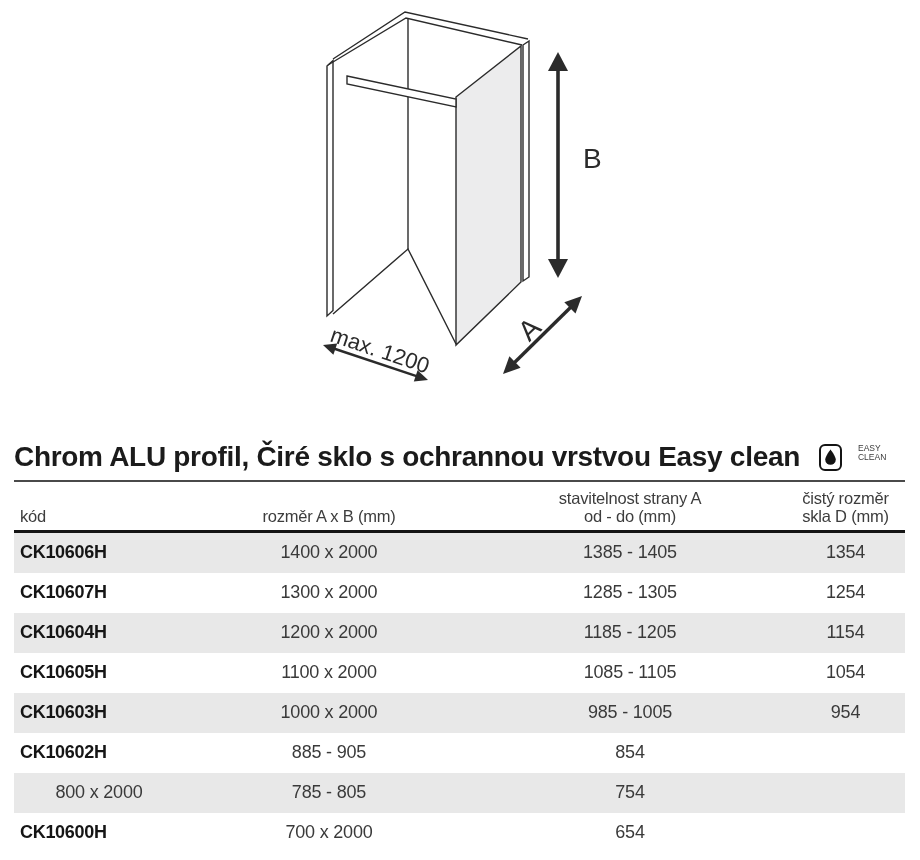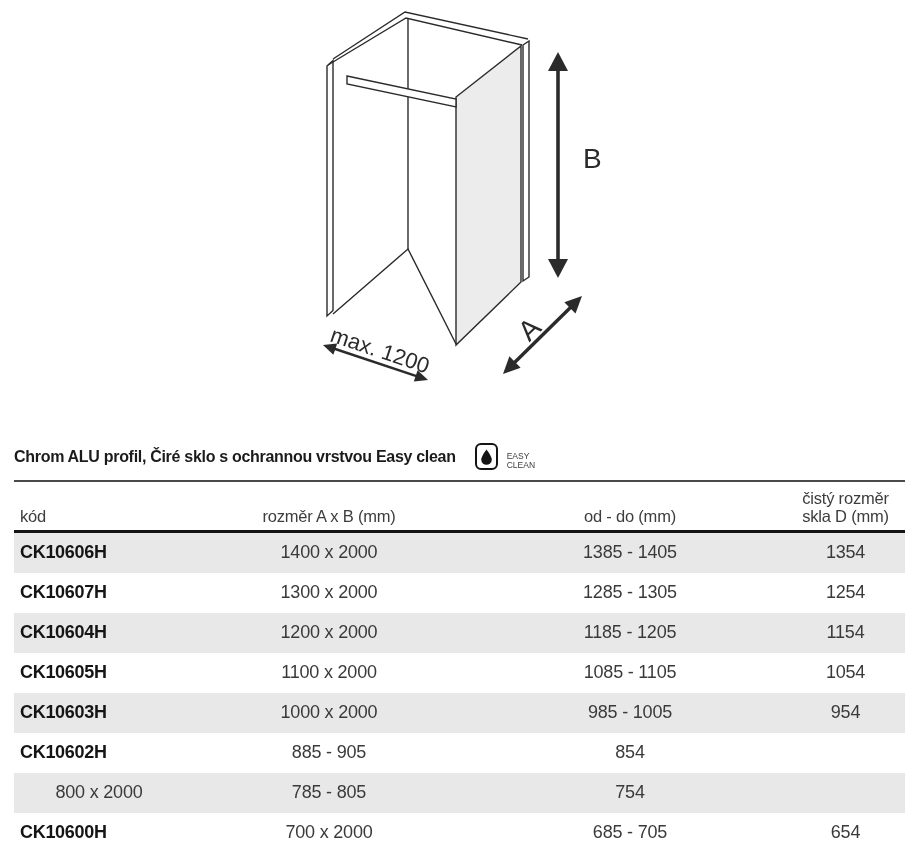--- a/index.html
+++ b/index.html
@@ -5,22 +5,22 @@
   html,body{margin:0;padding:0;background:#fff;}
   .page{
     position:relative;width:920px;height:860px;background:#fff;overflow:hidden;
     font-family:"Liberation Sans",sans-serif;color:#1c1c1c;
   }
   
   .diagram-wrap{position:absolute;left:280px;top:0;width:360px;height:420px;}
   .diagram-wrap svg{display:block;width:100%;height:100%;}
   
   .title-row{position:absolute;left:14px;top:443px;display:flex;align-items:center;gap:8px;}
-  .page-title{font-size:16px;font-weight:bold;letter-spacing:-0.3px;color:#1b1b1b;white-space:nowrap;line-height:1;}
-  .ec-badge{display:flex;align-items:flex-end;gap:9px;padding-left:11px;}
+  .page-title{font-size:28px;font-weight:bold;letter-spacing:-0.3px;color:#1b1b1b;white-space:nowrap;line-height:1;}
+  .ec-badge{display:flex;align-items:flex-start;gap:16px;padding-left:11px;}
   .ec-box{width:23px;height:27px;border:2.5px solid #141414;border-radius:6px;
     display:flex;align-items:center;justify-content:center;box-sizing:border-box;background:#fff;}
   .ec-text{font-size:8.5px;line-height:1.08;color:#3c3c3c;font-weight:500;letter-spacing:0;}
   .title-rule{position:absolute;left:14px;top:480px;width:891px;height:1.5px;background:#4a4a4a;}
   
   .spec-table{position:absolute;left:14px;top:489px;width:891px;}
   .thead{
     display:grid;grid-template-columns:170px 290px 312px 119px;
     align-items:end;min-height:42px;padding-bottom:4px;box-sizing:border-box;
     border-bottom:3px solid #141414;
@@ -99,20 +99,21 @@
       </div>
     </div>
   </div>
   <div class="title-rule"></div>
 
   <div class="spec-table">
     <div class="thead">
       <div class="hc">kód</div>
       <div class="hc">rozměr A x B (mm)</div>
       <div class="hc">
+        <div>stavitelnost strany A</div>
         <div>od - do (mm)</div>
       </div>
       <div class="hc">
         <div>čistý rozměr</div>
         <div>skla D (mm)</div>
       </div>
     </div>
 
     <div class="tbody">
       <div class="trow">
@@ -151,19 +152,18 @@
         <div class="cell">854</div>
       </div>
       <div class="trow">
         <div class="cell">800 x 2000</div>
         <div class="cell">785 - 805</div>
         <div class="cell">754</div>
       </div>
       <div class="trow">
         <div class="cell cell-code">CK10600H</div>
         <div class="cell">700 x 2000</div>
-        <div class="cell">685 - 705</div>
         <div class="cell">654</div>
       </div>
     </div>
   </div>
 
 </div>
 
 </body></html>

